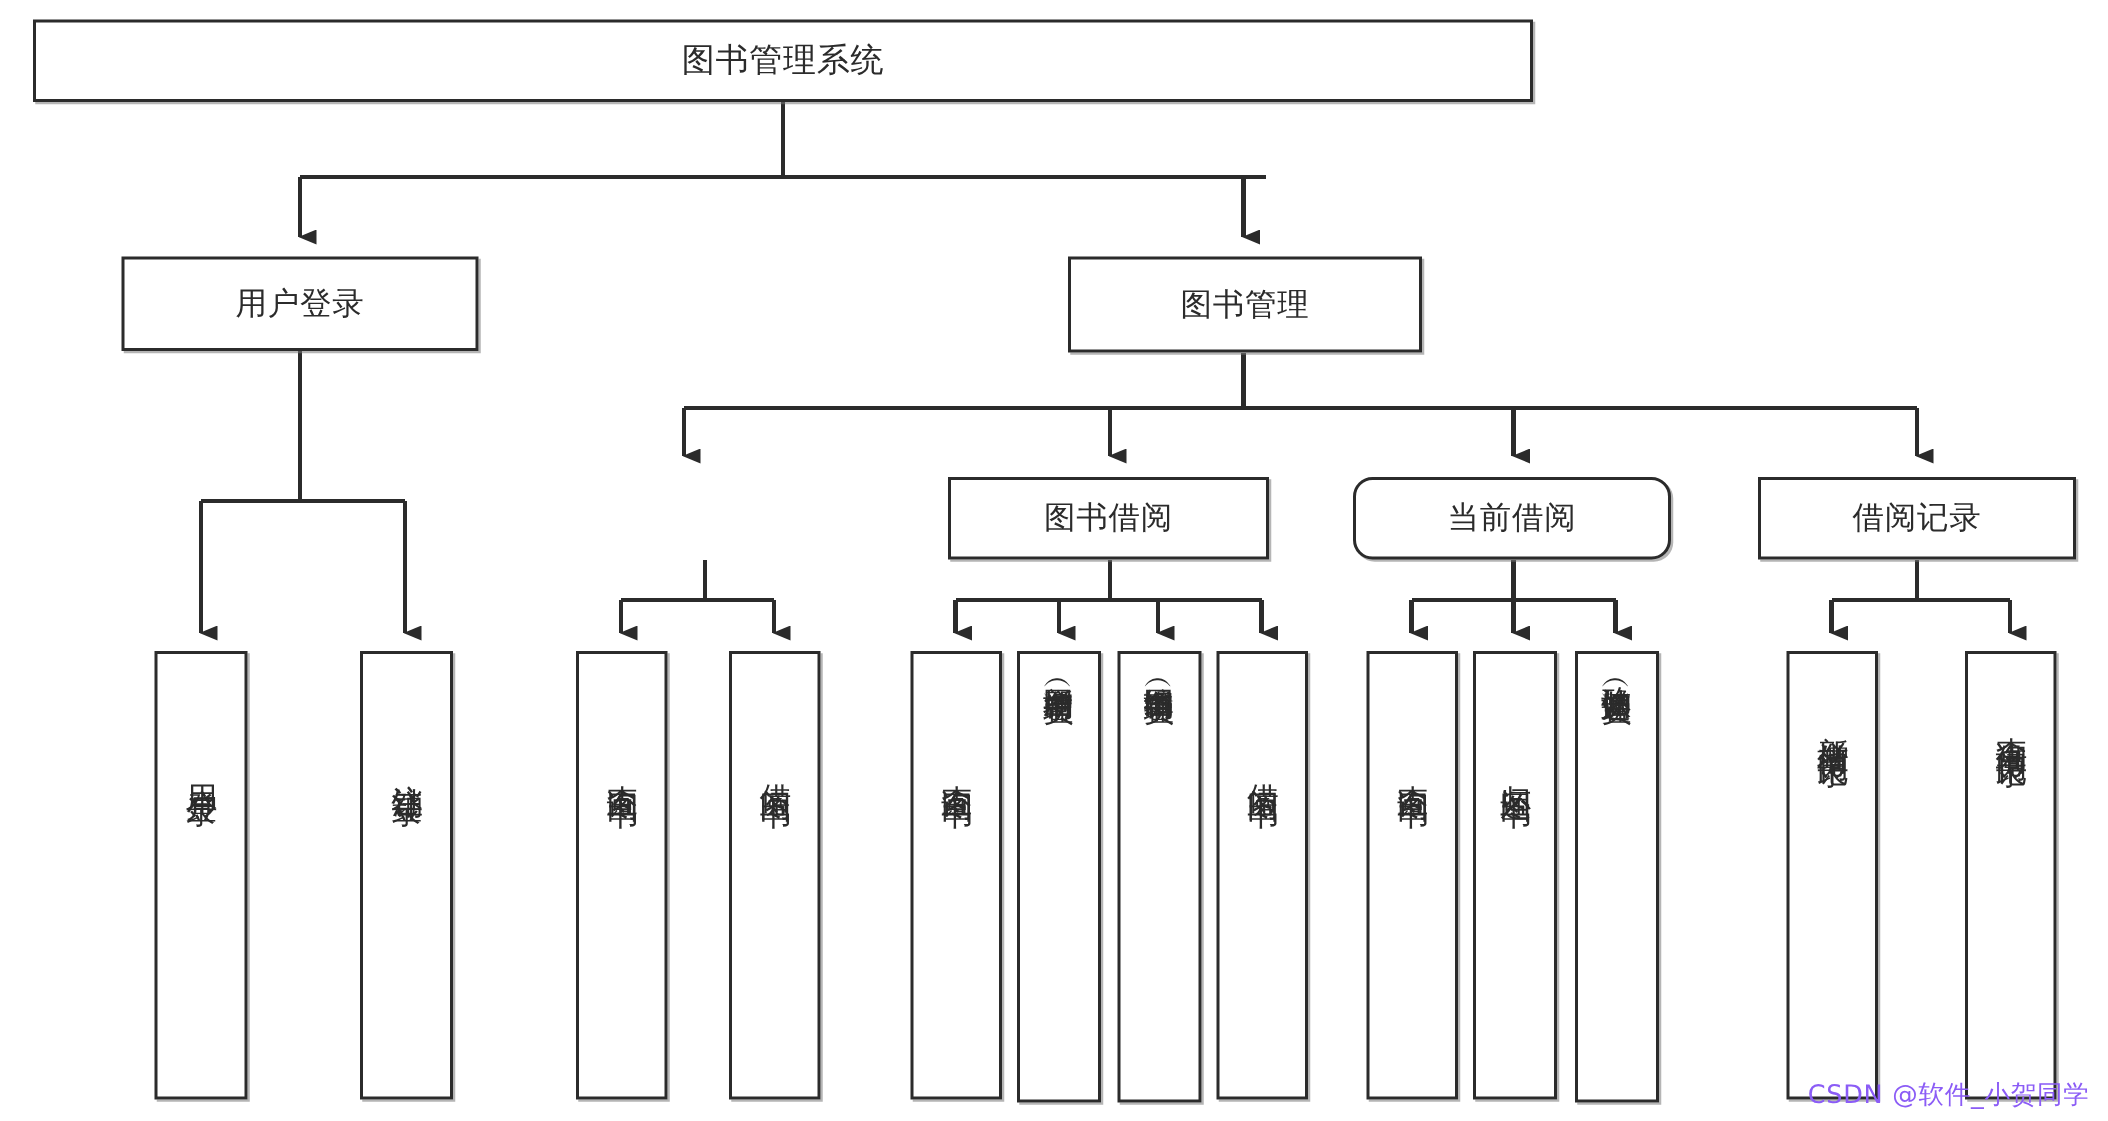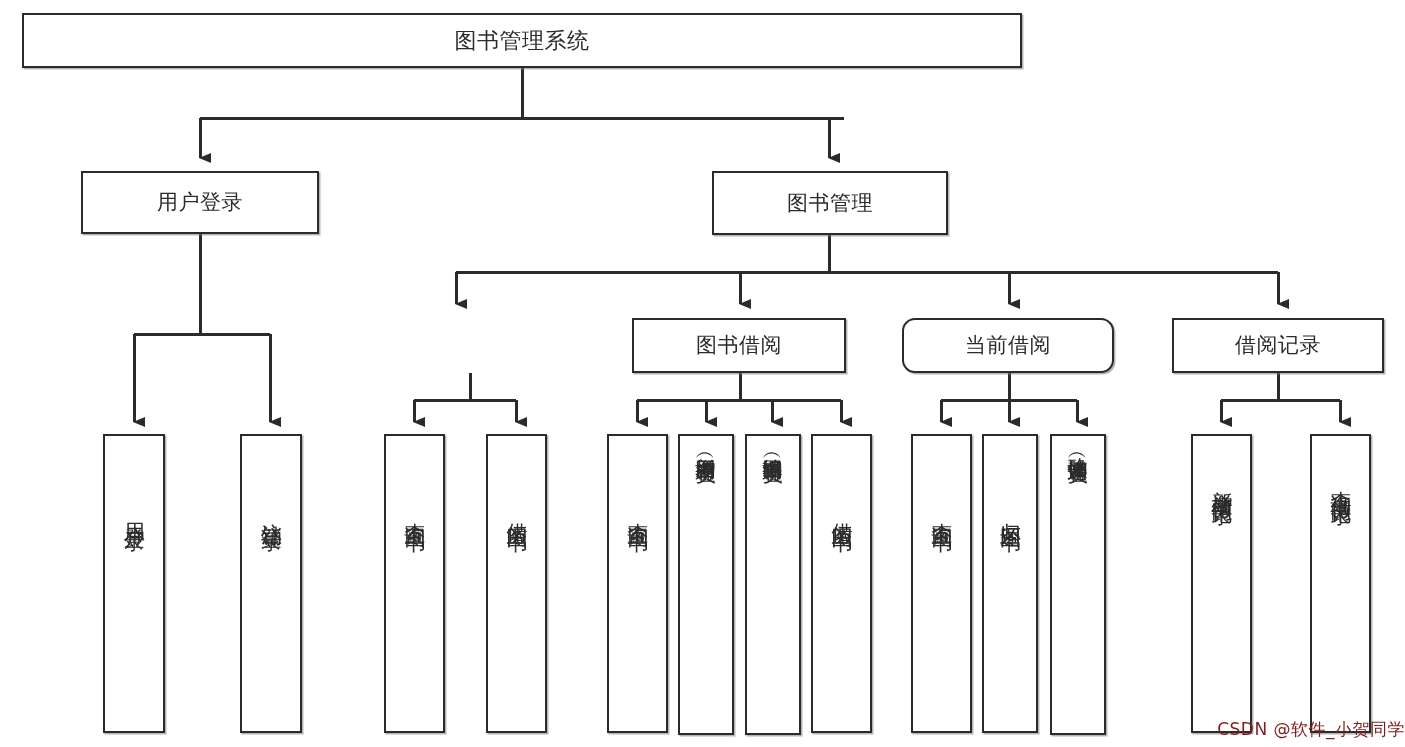--- a/index.html
+++ b/index.html
@@ -62,24 +62,24 @@
     line-height: 1.0;
     letter-spacing: 3px;
     white-space: nowrap;
   }
   .node.vert.tall .label {
     font-size: 20px;
     letter-spacing: 1px;
   }
   .watermark {
     position: absolute;
-    right: 0;
+    right: 12px;
     bottom: 6px;
     font-size: 17px;
-    color: #7f1d1d;
+    color: #8b5cf6;
     letter-spacing: 0.5px;
     white-space: nowrap;
     font-family: "DejaVu Sans", "Liberation Sans", sans-serif;
   }
 </style>
 </head>
 <body>
 
 <div id="canvas">
 

